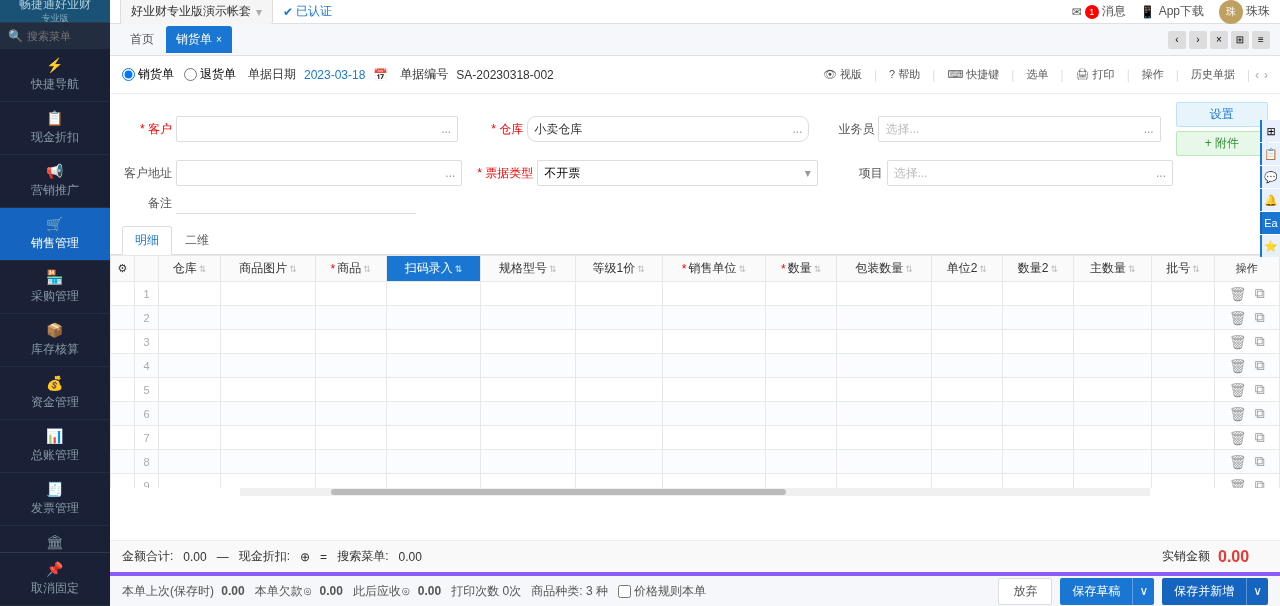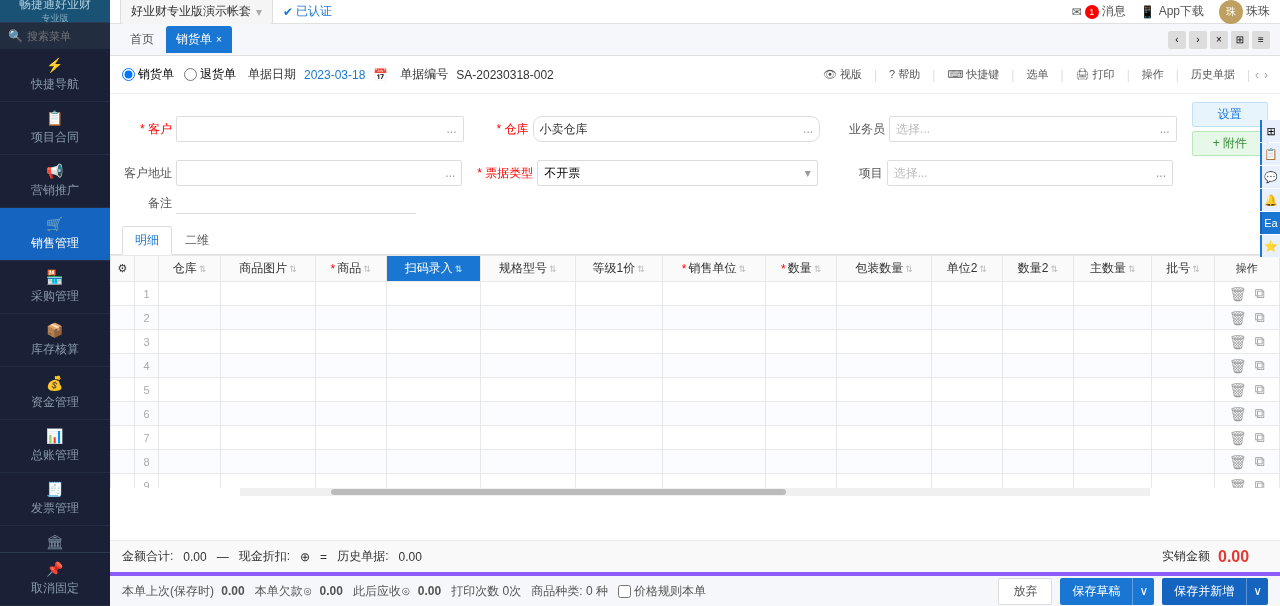--- a/index.html
+++ b/index.html
@@ -56,21 +56,21 @@
     .field-input { flex: 1; height: 26px; border: 1px solid #ddd; border-radius: 2px; padding: 0 6px; font-size: 12px; outline: none; display: flex; align-items: center; color: #333; cursor: text; }
     .field-dots { color: #999; margin-left: auto; cursor: pointer; }
     .field-select { display: flex; align-items: center; flex: 1; height: 26px; border: 1px solid #ddd; border-radius: 2px; padding: 0 6px; gap: 4px; }
     .field-select-arrow { margin-left: auto; color: #999; }
     .form-note { display: flex; align-items: center; gap: 4px; margin-top: 2px; }
     .note-label { color: #555; min-width: 50px; text-align: right; }
     .note-input { border: none; border-bottom: 1px solid #ddd; width: 240px; height: 22px; outline: none; font-size: 12px; padding: 0 4px; }
 
     
     .action-panel { display: flex; flex-direction: column; gap: 4px; margin-left: auto; }
-    .action-btn { background: #e8f4fc; color: #1976d2; border: 1px solid #bee3f8; border-radius: 2px; padding: 3px 20px; cursor: pointer; font-size: 12px; white-space: nowrap; }
+    .action-btn { background: #e8f4fc; color: #1976d2; border: 1px solid #bee3f8; border-radius: 2px; padding: 3px 28px; cursor: pointer; font-size: 12px; white-space: nowrap; }
     .action-btn.green { background: #e8f8e8; color: #388e3c; border-color: #b8e8b8; }
 
     
     .table-tabs { padding: 4px 12px 0; display: flex; gap: 0; border-bottom: 1px solid #ddd; }
     .table-tab { padding: 5px 12px; font-size: 12px; cursor: pointer; color: #555; border: 1px solid transparent; border-bottom: none; }
     .table-tab.active { color: #1976d2; border-color: #ddd; border-bottom: 1px solid #fff; background: #fff; margin-bottom: -1px; border-radius: 3px 3px 0 0; }
 
     
     .data-table-wrap { flex: 1; overflow: auto; padding: 0; }
     .data-table { width: 100%; border-collapse: collapse; }
@@ -116,21 +116,21 @@
     <span>🔍</span>
     <input placeholder="搜索菜单" style="">
   </div>
   <div style="overflow-y:auto;flex:1;">
     <div class="sidebar-item">
       <span class="icon">⚡</span>
       <span>快捷导航</span>
     </div>
     <div class="sidebar-item">
       <span class="icon">📋</span>
-      <span>项目合同</span>
+      <span>现金折扣</span>
     </div>
     <div class="sidebar-item">
       <span class="icon">📢</span>
       <span>营销推广</span>
     </div>
     <div class="sidebar-item active">
       <span class="icon">🛒</span>
       <span>销售管理</span>
     </div>
     <div class="sidebar-item">
@@ -643,21 +643,21 @@
       <div class="scrollbar-thumb"></div>
     </div>
 
     <div class="footer-summary">
       <span>金额合计:</span>
       <span>0.00</span>
       <span>—</span>
       <span>现金折扣:</span>
       <span>⊕</span>
       <span>=</span>
-      <span>历史单据:</span>
+      <span>搜索菜单:</span>
       <span>0.00</span>
       <div style="margin-left:auto;display:flex;align-items:center;gap:8px;">
         <span>实销金额</span>
         <span style="font-size:16px;font-weight:bold;color:#e53935;min-width:50px;">0.00</span>
       </div>
     </div>
 
     <div class="footer-bottom">
       <span class="footer-info">
         <span>本单上次(保存时)</span>
@@ -667,21 +667,21 @@
         <span>本单欠款⊙</span>
         <span style="margin-left:4px;font-weight:bold;">0.00</span>
       </span>
       <span class="footer-info">
         <span>此后应收⊙</span>
         <span style="margin-left:4px;font-weight:bold;">0.00</span>
       </span>
       <span class="footer-info">打印次数 0次</span>
       <span class="footer-info">
         <span>商品种类:</span>
-        <span>0 种</span>
+        <span>3 种</span>
       </span>
       <label class="checkbox-label footer-info">
         <input type="checkbox" style="">
         <span>价格规则本单</span>
       </label>
       <div class="footer-right">
         <button class="btn-abandon">放弃</button>
         <div class="btn-group">
           <button class="btn-draft btn-main">保存草稿</button>
           <button class="btn-draft btn-arrow">∨</button>

